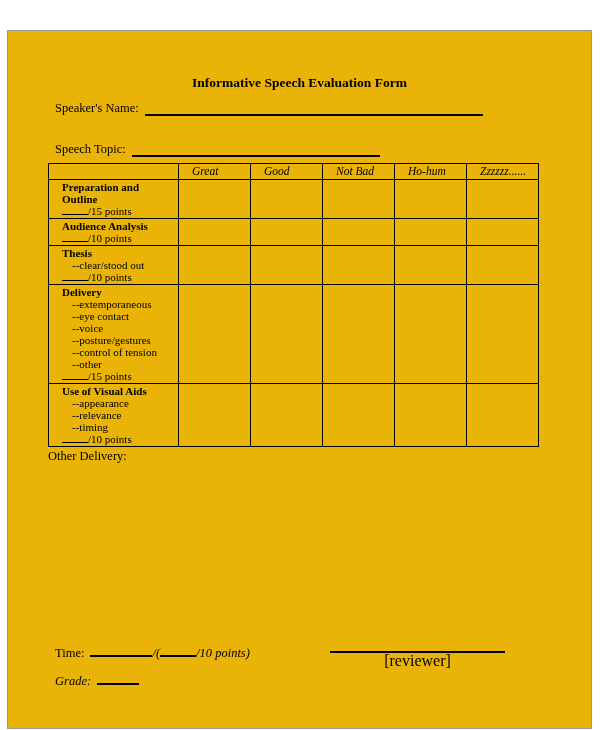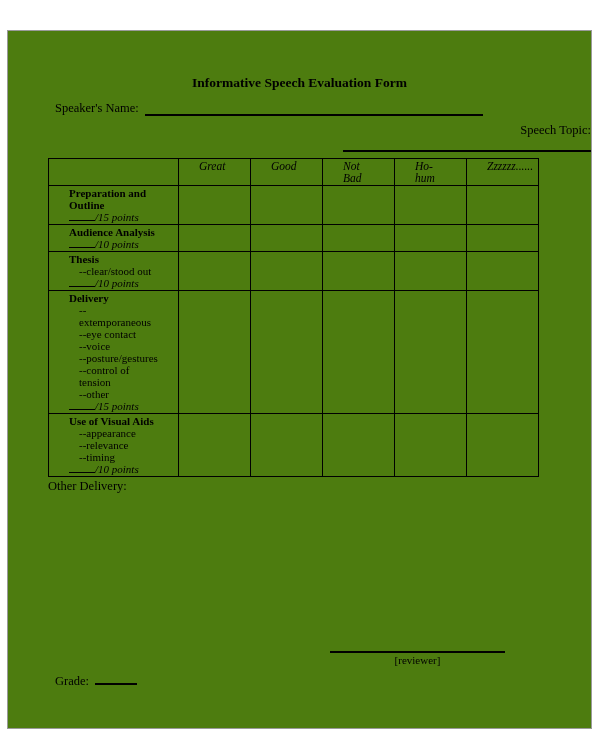--- a/index.html
+++ b/index.html
@@ -2,62 +2,62 @@
 <html><head>
 <meta charset="utf-8">
 <style>
   html,body{margin:0;padding:0;}
   body{
     width:600px;height:730px;background:#ffffff;color:#000;
     font-family:"Liberation Serif", serif;position:relative;overflow:hidden;
   }
   .sheet{
     position:absolute;top:30px;left:7px;width:585px;height:699px;
-    border:1px solid #9a9a9a;box-sizing:border-box;background:#4d7c0f;
+    border:1px solid #9a9a9a;box-sizing:border-box;background:#eab308;
   }
   .title{
     margin:44px 0 0 0;text-align:center;
     font-size:13.5px;font-weight:bold;line-height:15px;
   }
   .frow{margin-left:47px;font-size:12.5px;display:flex;align-items:flex-end;line-height:15px;text-align:right;}
   .frow .lbl{white-space:nowrap;}
   .blank{display:inline-block;border-bottom:2px solid #000;height:12px;margin-left:6px;}
   .speaker-row{margin-top:11px;}
-  .topic-row{margin-top:7px;flex-direction:column;}
+  .topic-row{margin-top:26px;}
   .speaker-blank{width:338px;}
   .topic-blank{width:248px;}
 
   .eval-table{
     border-collapse:collapse;table-layout:fixed;width:490px;
     margin:6px 0 0 40px;font-size:11px;
   }
   .eval-table th,.eval-table td{
-    border:1px solid #000;vertical-align:top;padding:1px 20px;box-sizing:border-box;
+    border:1px solid #000;vertical-align:top;padding:1px 13px;box-sizing:border-box;
   }
   .eval-table th{
     font-style:italic;font-weight:normal;text-align:left;
     font-size:11.5px;line-height:12px;height:16px;
   }
   .crit-title{line-height:12px;font-weight:bold;}
   .crit-item{line-height:12px;padding-left:10px;}
-  .points-line{line-height:12px;font-style:italic;}
+  .points-line{line-height:12px;}
   .pblank{display:inline-block;width:26px;height:9px;border-bottom:1px solid #000;}
 
   .other-comments{margin:2px 0 0 40px;font-size:12.5px;line-height:14px;}
 
   .time-row{position:absolute;left:47px;top:612px;font-size:12.5px;line-height:14px;white-space:nowrap;}
   .time-row .ital{font-style:italic;}
   .time-blank-1{width:62px;margin-left:6px;}
   .time-blank-2{width:36px;margin-left:0;}
-  .grade-row{position:absolute;left:47px;top:640px;font-size:12.5px;line-height:14px;}
+  .grade-row{position:absolute;left:47px;top:640px;font-size:12.5px;line-height:14px;font-style:italic;}
   .grade-blank{width:42px;}
 
   .reviewer{position:absolute;left:322px;top:600px;width:175px;text-align:center;}
   .rev-line{height:20px;border-bottom:2px solid #000;}
-  .rev-label{font-size:11px;line-height:13px;margin-top:1px;}
+  .rev-label{font-size:16px;line-height:13px;margin-top:1px;}
 </style>
 </head>
 <body>
 
 <div class="sheet">
 
   <div class="title">Informative Speech Evaluation Form</div>
 
   <div class="frow speaker-row">
     <span class="lbl">Speaker's Name:</span>
@@ -161,20 +161,23 @@
         <td></td>
         <td></td>
       </tr>
 
 
     </tbody>
   </table>
 
   <div class="other-comments">Other Delivery:</div>
 
+  <div class="time-row">
+    <span>Time:</span><span class="blank time-blank-1"></span><span class="ital">/(</span><span class="blank time-blank-2"></span><span class="ital">/10 points)</span>
+  </div>
 
   <div class="reviewer">
     <div class="rev-line"></div>
     <div class="rev-label">[reviewer]</div>
   </div>
 
   <div class="grade-row">
     <span>Grade:</span><span class="blank grade-blank"></span>
   </div>
 

